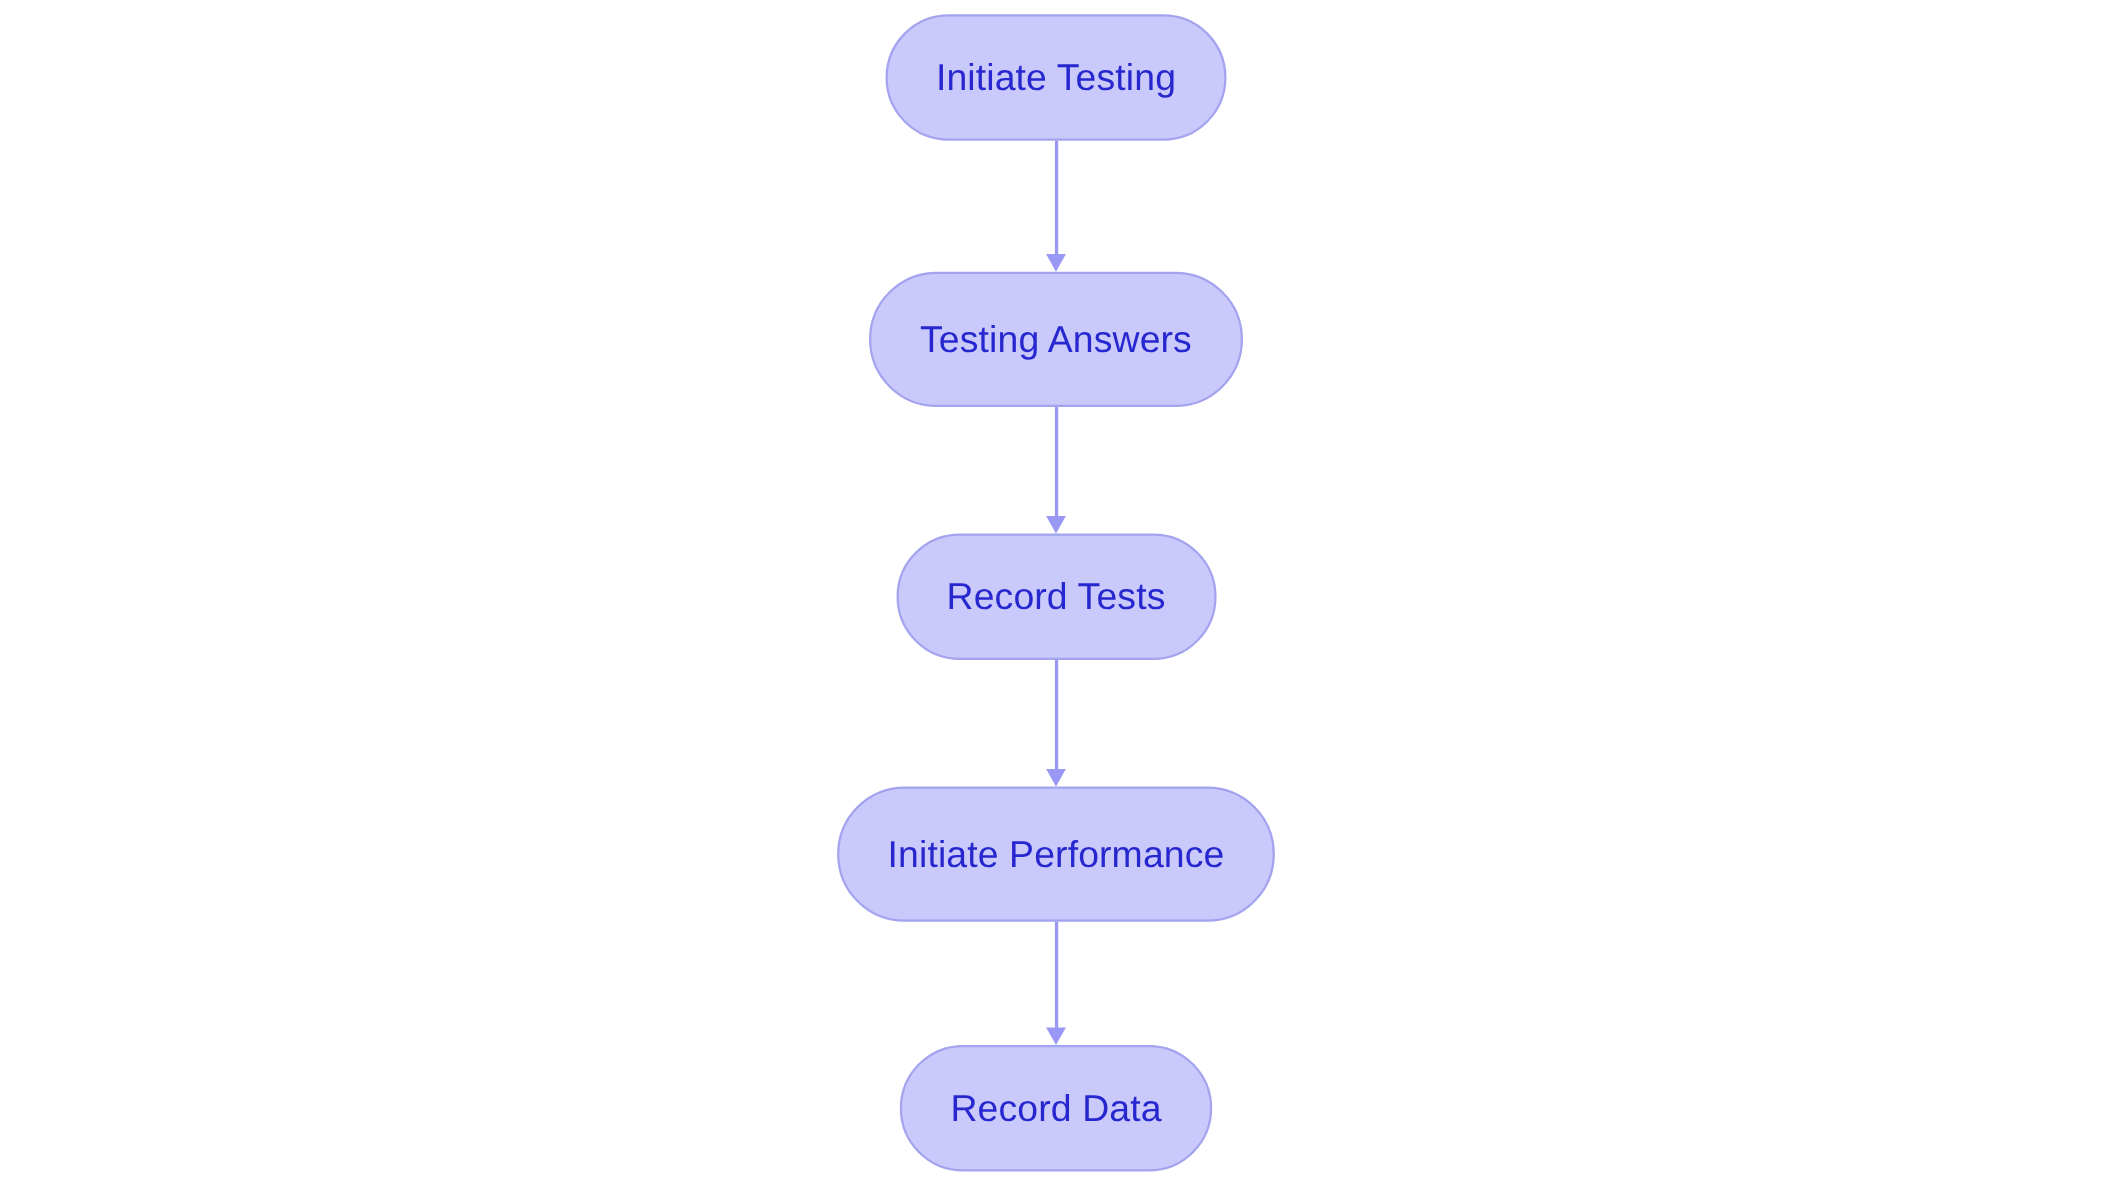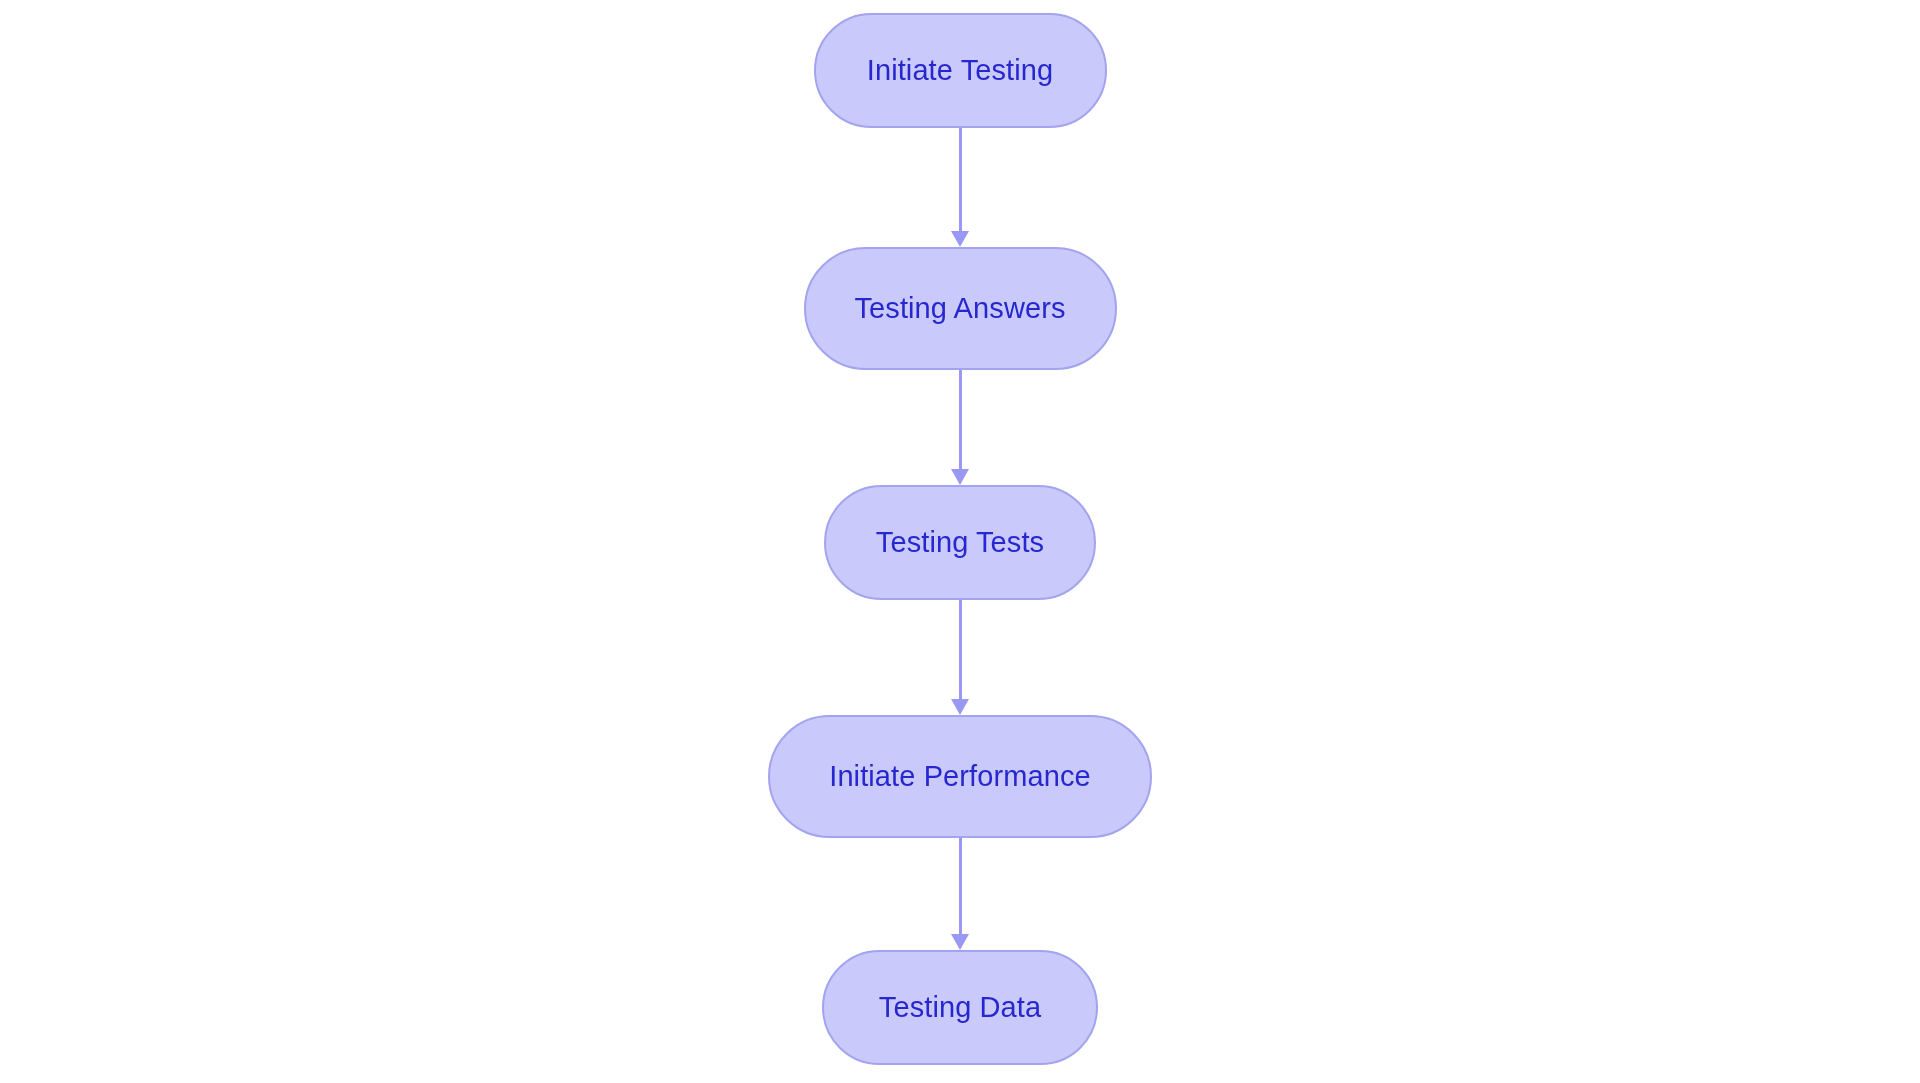--- a/index.html
+++ b/index.html
@@ -36,21 +36,21 @@
 
   .node {
     box-sizing: border-box;
     display: flex;
     align-items: center;
     justify-content: center;
     background: #c9c9fb;
     border: 2px solid #a3a3ef;
     border-radius: 9999px;
     color: #2727d0;
-    font-size: 29px;
+    font-size: 34px;
     font-weight: 400;
     letter-spacing: 0.1px;
     line-height: 1;
     white-space: nowrap;
     padding: 0 44px;
     text-align: center;
   }
 
   .node-label {
     display: block;
@@ -110,35 +110,35 @@
     <div class="node n1">
       <span class="node-label">Testing Answers</span>
     </div>
 
     <div class="connector c1">
       <div class="stem"></div>
       <div class="head"></div>
     </div>
 
     <div class="node n2">
-      <span class="node-label">Testing Tests</span>
+      <span class="node-label">Record Tests</span>
     </div>
 
     <div class="connector c2">
       <div class="stem"></div>
       <div class="head"></div>
     </div>
 
     <div class="node n3">
       <span class="node-label">Initiate Performance</span>
     </div>
 
     <div class="connector c3">
       <div class="stem"></div>
       <div class="head"></div>
     </div>
 
     <div class="node n4">
-      <span class="node-label">Testing Data</span>
+      <span class="node-label">Record Data</span>
     </div>
 
   </div>
 </div>
 
 </body></html>

